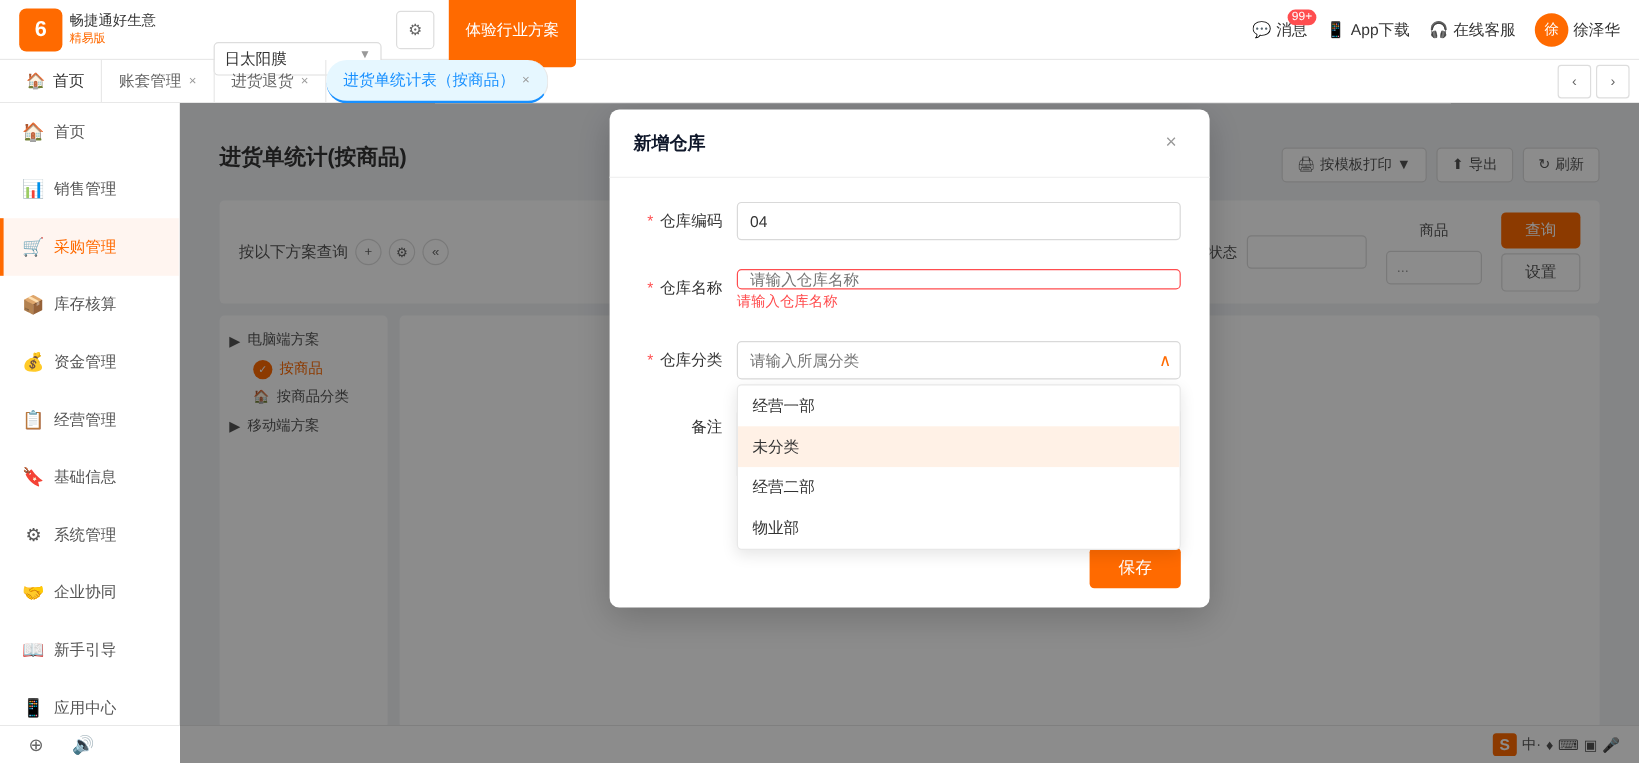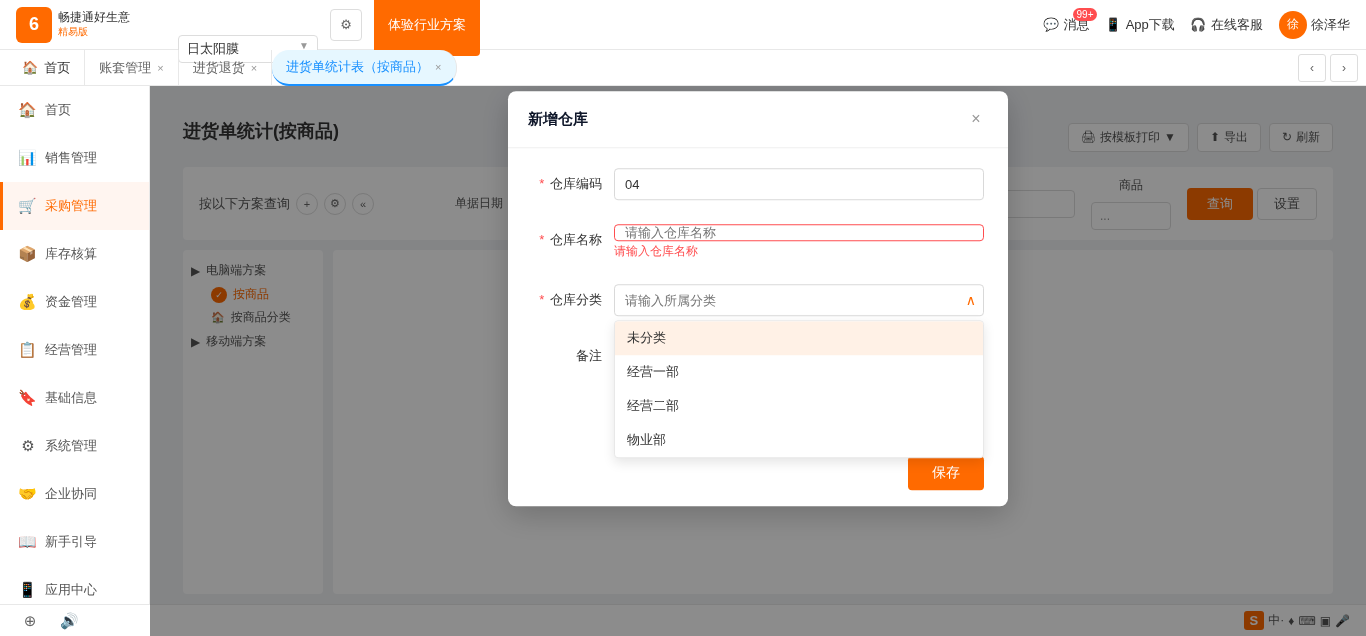--- a/index.html
+++ b/index.html
@@ -624,21 +624,21 @@
       <div style="display:flex;align-items:center;gap:8px;">
         <span style="color:#555;font-size:12px;">单据状态</span>
         <div style="height:28px;border:1px solid #ddd;border-radius:4px;padding:0 8px;font-size:12px;width:100px;display:flex;align-items:center;background:#fff;cursor:pointer;"></div>
       </div>
       <div style="display:flex;align-items:center;gap:8px;flex-direction:column;">
         <span style="color:#555;font-size:12px;">商品</span>
         <div style="height:28px;border:1px solid #ddd;border-radius:4px;padding:0 8px;font-size:12px;width:80px;display:flex;align-items:center;background:#fff;cursor:pointer;">
           <span style="color:#999;">...</span>
         </div>
       </div>
-      <div style="display:flex;flex-direction:row;gap:4px;">
+      <div style="display:flex;flex-direction:column;gap:4px;">
         <button class="query-btn">查询</button>
         <button class="settings-btn">设置</button>
       </div>
     </div>
 
     <div style="display:flex;gap:10px;height:calc(100% - 140px);">
 
       <div style="width:140px;background:#fff;border-radius:4px;padding:8px 0;flex-shrink:0;">
         <div class="scheme-item">
           <span>▶</span>
@@ -697,22 +697,22 @@
         <div class="form-group">
           <div class="form-label">
             <span class="required-star">*</span>
             <span>仓库分类</span>
           </div>
           <div class="form-select-wrapper">
             <input class="form-select-input" type="text" placeholder="请输入所属分类" style="">
             <span class="form-select-arrow">∧</span>
             
             <div class="dropdown-list">
+              <div class="dropdown-item">经营一部</div>
               <div class="dropdown-item highlighted">未分类</div>
-              <div class="dropdown-item">经营一部</div>
               <div class="dropdown-item">经营二部</div>
               <div class="dropdown-item">物业部</div>
             </div>
           </div>
         </div>
 
         <div class="form-group">
           <div class="form-label">备注</div>
           <textarea class="form-textarea" style=""></textarea>
         </div>

